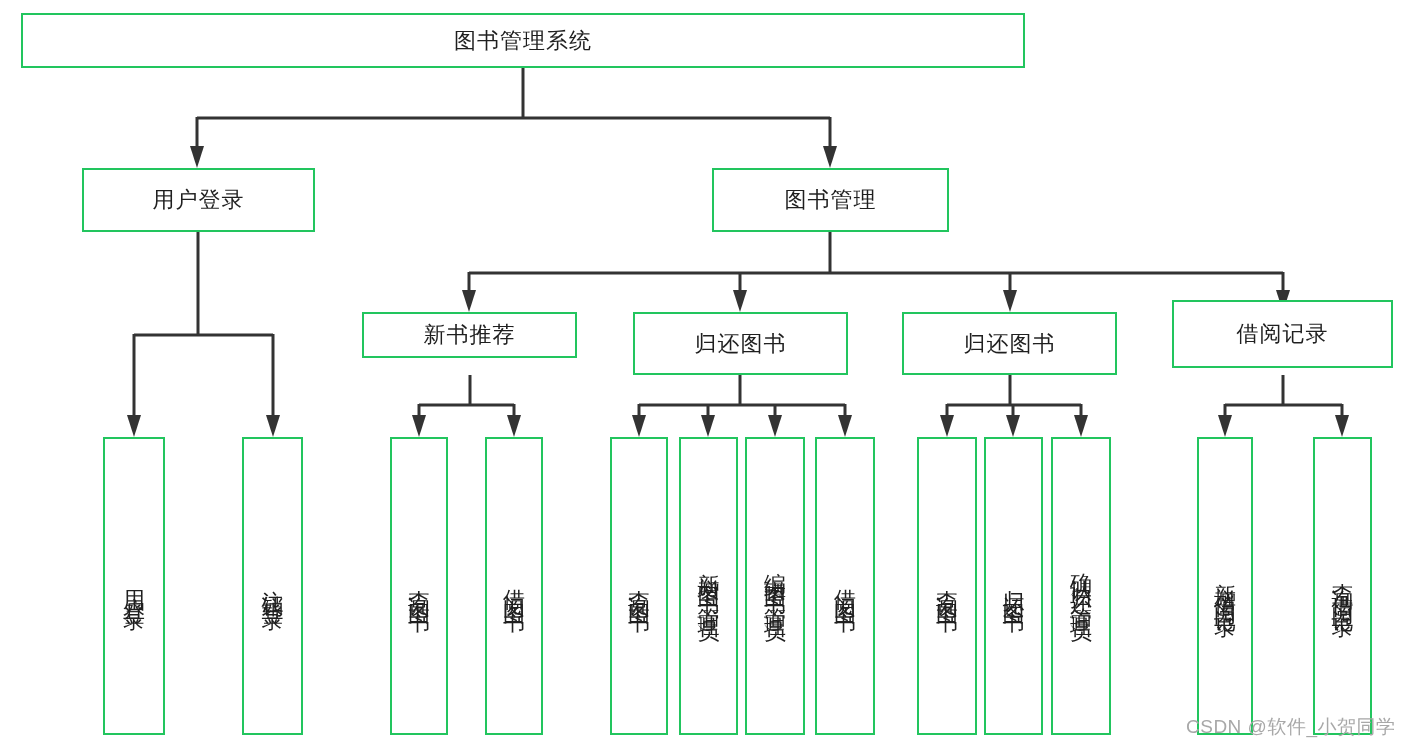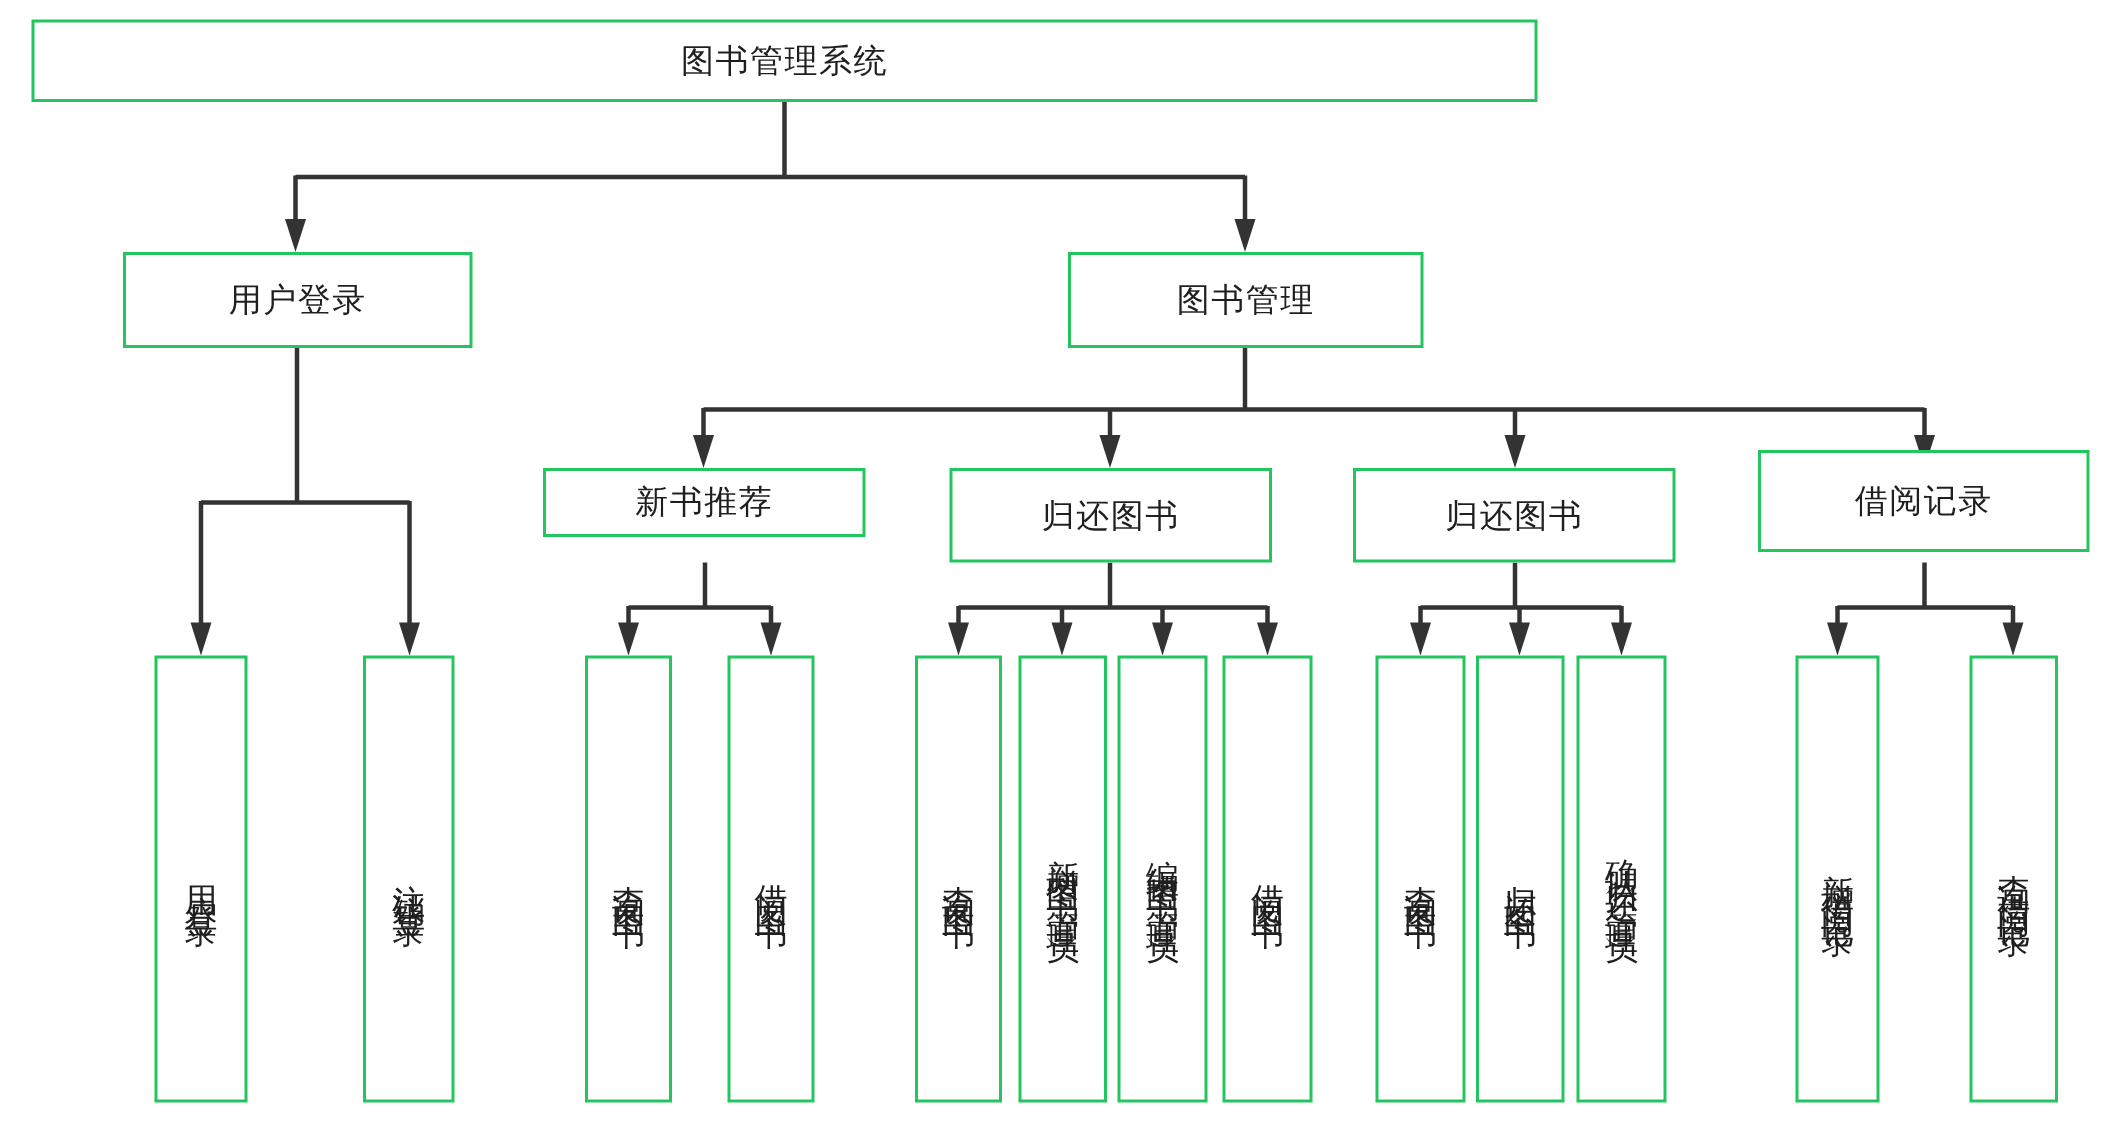--- a/index.html
+++ b/index.html
@@ -199,14 +199,15 @@
     <span>确认归还（管理员）</span>
   </div>
 
   <div class="node leaf" style="left:1197px; top:437px; width:56px; height:298px;">
     <span>新增借阅记录</span>
   </div>
   <div class="node leaf" style="left:1313px; top:437px; width:59px; height:298px;">
     <span>查询借阅记录</span>
   </div>
 
+  <div class="watermark">CSDN @软件_小贺同学</div>
 
 </div>
 
 </body></html>

